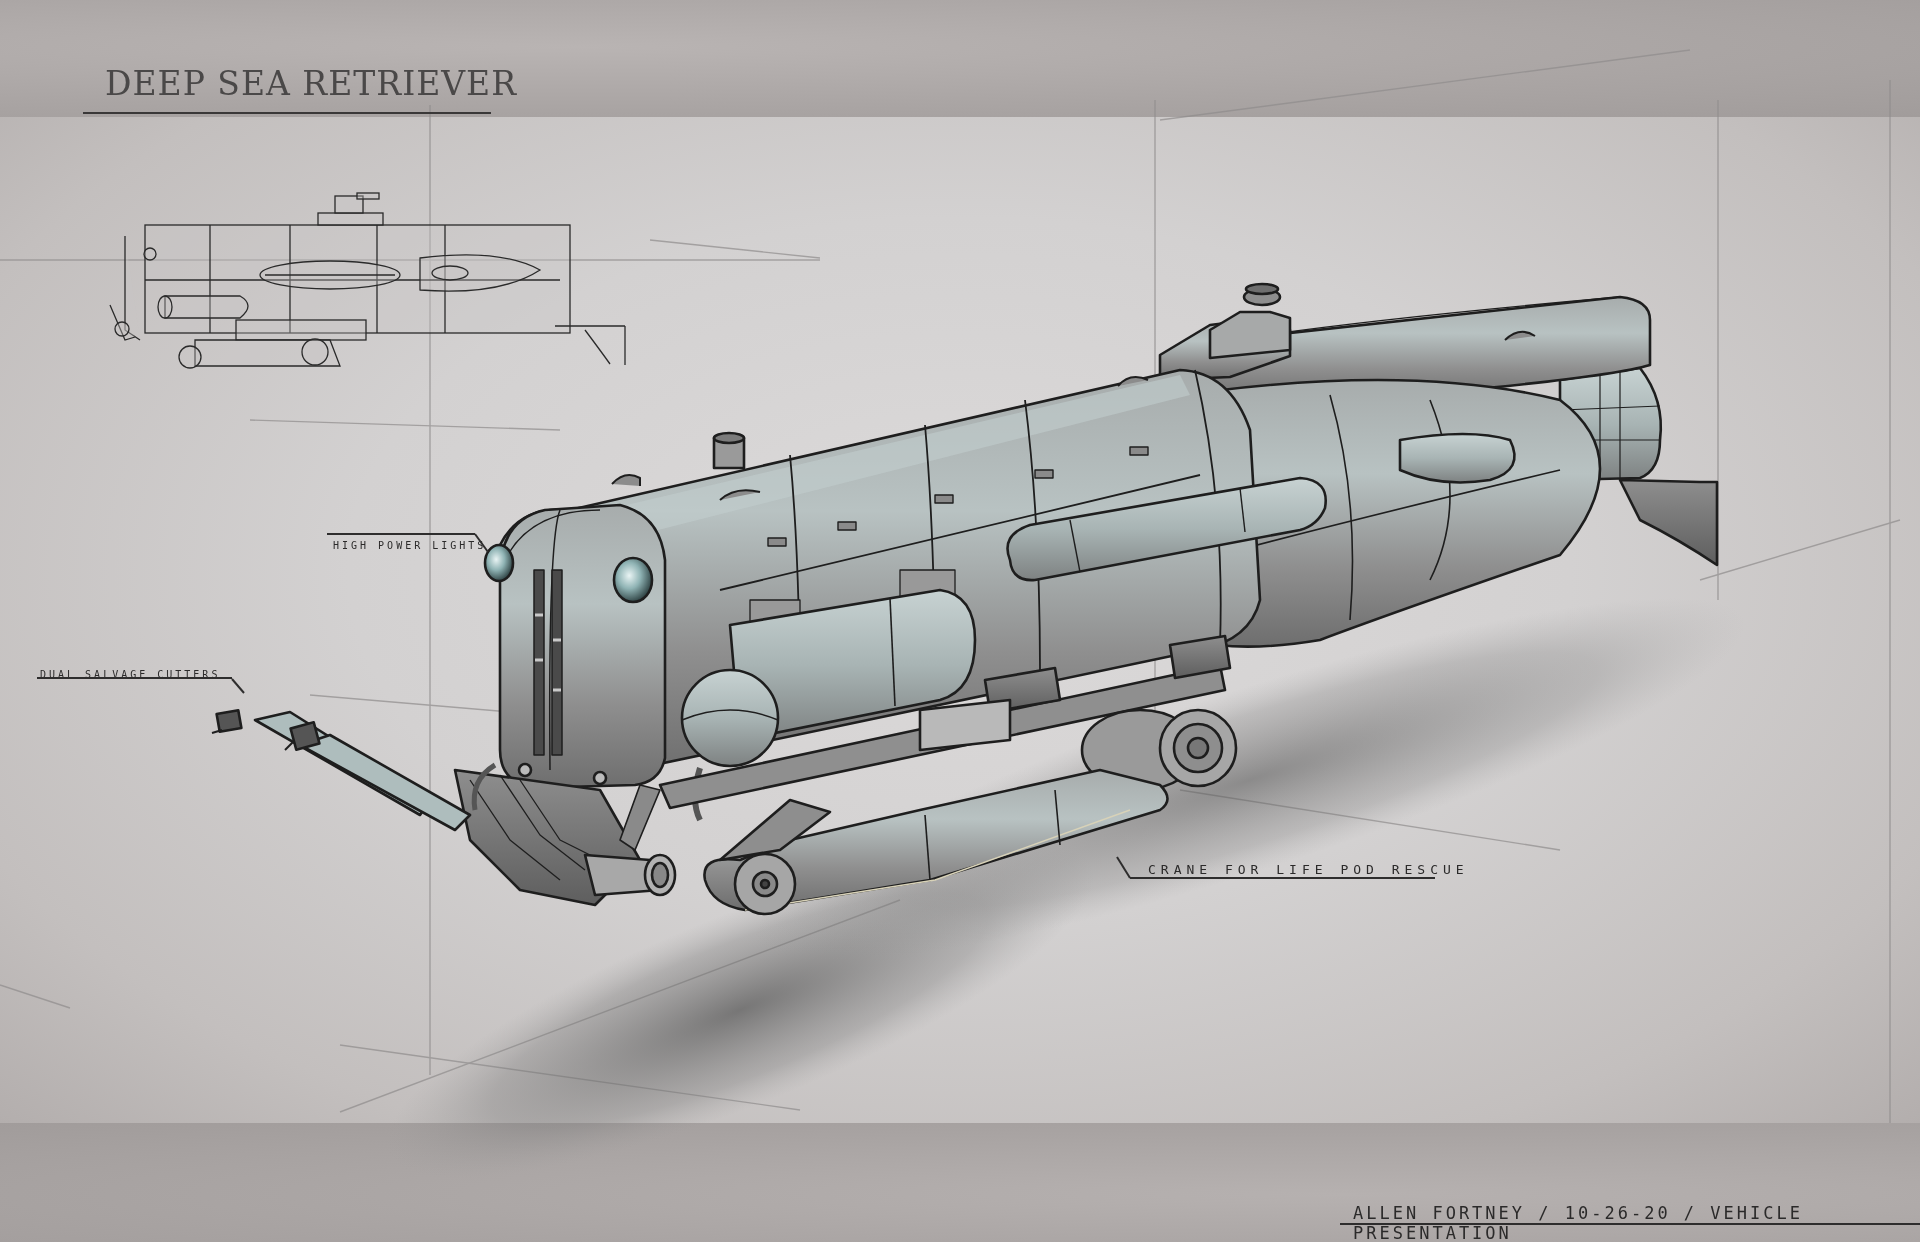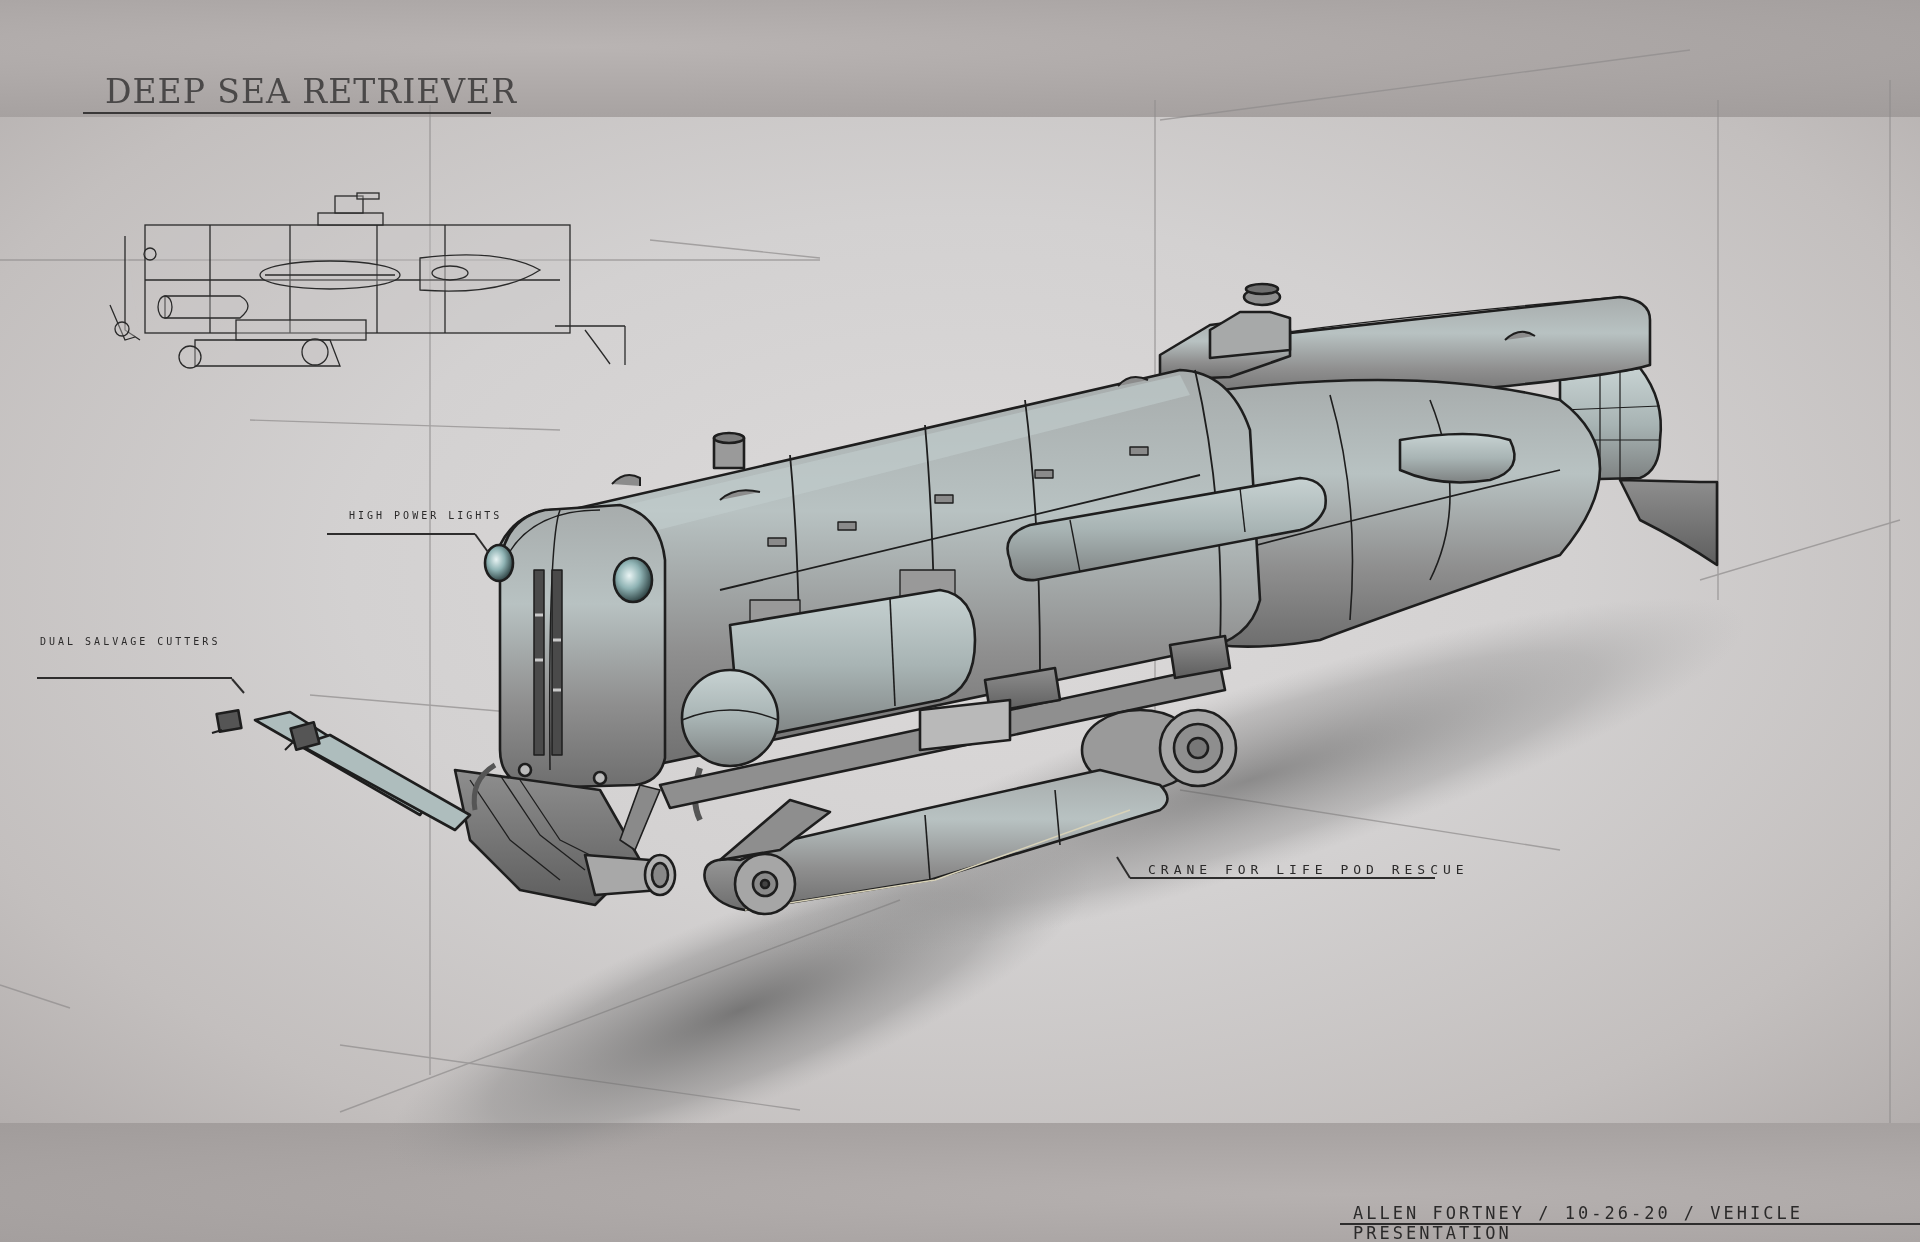--- a/index.html
+++ b/index.html
@@ -4,25 +4,25 @@
 <style>
   html, body { margin:0; padding:0; }
   body { width:1920px; height:1242px; overflow:hidden; background:#b8b3b2; position:relative; font-family:"Liberation Sans", sans-serif; }
   .sheet { position:absolute; inset:0; }
   .band-top { position:absolute; left:0; top:0; width:1920px; height:117px;
     background: radial-gradient(ellipse at 30% 40%, #b9b4b3 0%, #aaa5a4 60%, #a19c9b 100%); }
   .band-bottom { position:absolute; left:0; top:1123px; width:1920px; height:119px;
     background: radial-gradient(ellipse at 70% 60%, #b6b1b0 0%, #a9a4a3 60%, #a19c9b 100%); }
   .canvas-area { position:absolute; left:0; top:117px; width:1920px; height:1006px;
     background: radial-gradient(ellipse at 50% 45%, #dcdada 0%, #d3d1d1 45%, #c3bfbe 80%, #b3aead 100%); }
-  .title { position:absolute; left:105px; top:72px; font-family:"DejaVu Serif", serif; font-size:33px; letter-spacing:1px; color:#4a4848; font-weight:normal; }
+  .title { position:absolute; left:105px; top:64px; font-family:"DejaVu Serif", serif; font-size:33px; letter-spacing:1px; color:#4a4848; font-weight:normal; }
   .title-rule { position:absolute; left:83px; top:112px; width:408px; height:2px; background:#3a3838; }
   .label { position:absolute; font-family:"DejaVu Sans Mono", monospace; color:#2b2a2a; letter-spacing:3px; text-transform:uppercase; }
-  .label-lights { left:333px; top:510px; font-size:10px;margin-left:16px; }
-  .label-cutters { left:40px; top:636px; font-size:10px; }
+  .label-lights { left:333px; top:540px; font-size:10px; }
+  .label-cutters { left:40px; top:669px; font-size:10px; }
   .label-crane { left:1148px; top:862px; font-size:13px; letter-spacing:5px;text-align:center; }
   .label-credit { left:1353px; top:1203px; font-size:17px; letter-spacing:3px; }
   .rule { position:absolute; background:#2e2d2d; height:2px; }
   svg.art { position:absolute; left:0; top:0; }
 </style>
 </head>
 <body>
 
 <div class="sheet">
   <div class="band-top"></div>

